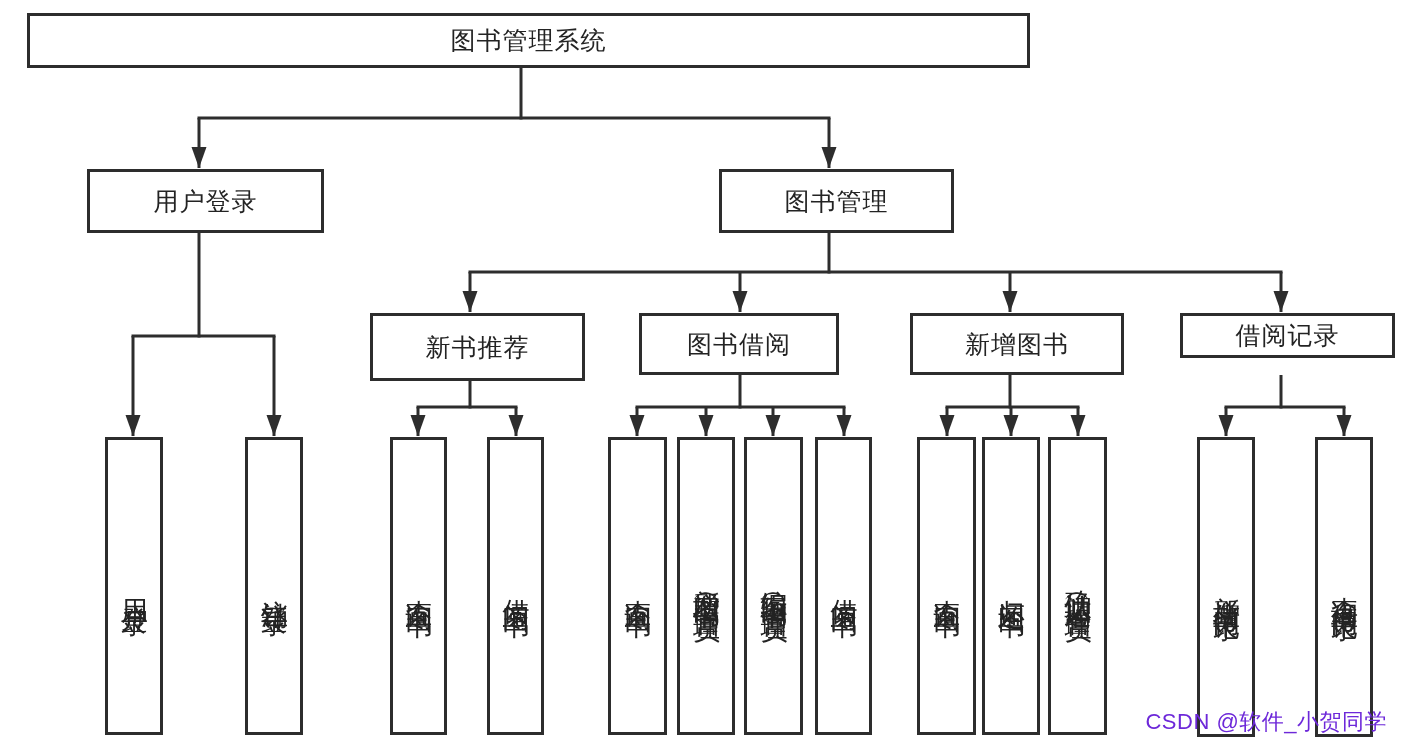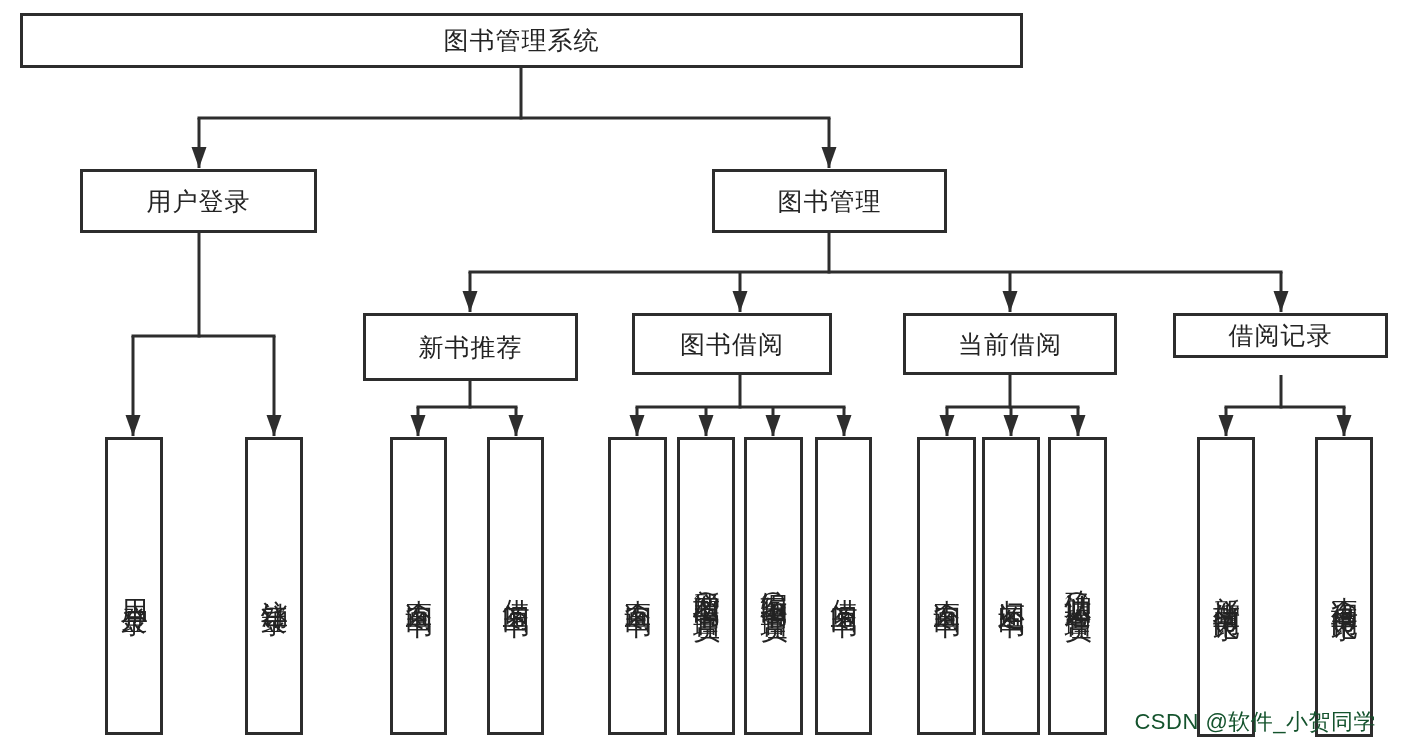--- a/index.html
+++ b/index.html
@@ -24,36 +24,37 @@
     display: flex;
     align-items: center;
     justify-content: center;
     color: #232323;
     z-index: 2;
   }
   .node.h {
     font-size: 25px;
     letter-spacing: 1px;
     white-space: nowrap;
+    margin-left: 7px;
   }
   .node.v {
     writing-mode: vertical-rl;
     text-orientation: mixed;
     font-size: 27px;
     letter-spacing: 4px;
     line-height: 1;
   }
   .lbl { display: inline-block; }
   .watermark {
     position: absolute;
     top: 707px;
-    right: 29px;
+    right: 18px;
     font-size: 22px;
     letter-spacing: 0.5px;
-    color: #14532d;
+    color: #6d28d9;
     z-index: 6;
     white-space: nowrap;
   }
 </style>
 </head>
 <body>
 
 <div id="canvas">
 
   <svg id="connectors" width="1405" height="747" viewBox="0 0 1405 747" xmlns="http://www.w3.org/2000/svg">
@@ -117,21 +118,21 @@
     <span class="lbl">图书管理</span>
   </div>
 
   <div class="node h" style="left:363px;top:313px;width:215px;height:68px">
     <span class="lbl">新书推荐</span>
   </div>
   <div class="node h" style="left:632px;top:313px;width:200px;height:62px">
     <span class="lbl">图书借阅</span>
   </div>
   <div class="node h" style="left:903px;top:313px;width:214px;height:62px">
-    <span class="lbl">当前借阅</span>
+    <span class="lbl">新增图书</span>
   </div>
   <div class="node h" style="left:1173px;top:313px;width:215px;height:45px">
     <span class="lbl">借阅记录</span>
   </div>
 
   <div class="node v" style="left:105px;top:437px;width:58px;height:298px">
     <span class="lbl">用户登录</span>
   </div>
   <div class="node v" style="left:245px;top:437px;width:58px;height:298px">
     <span class="lbl">注销登录</span>

